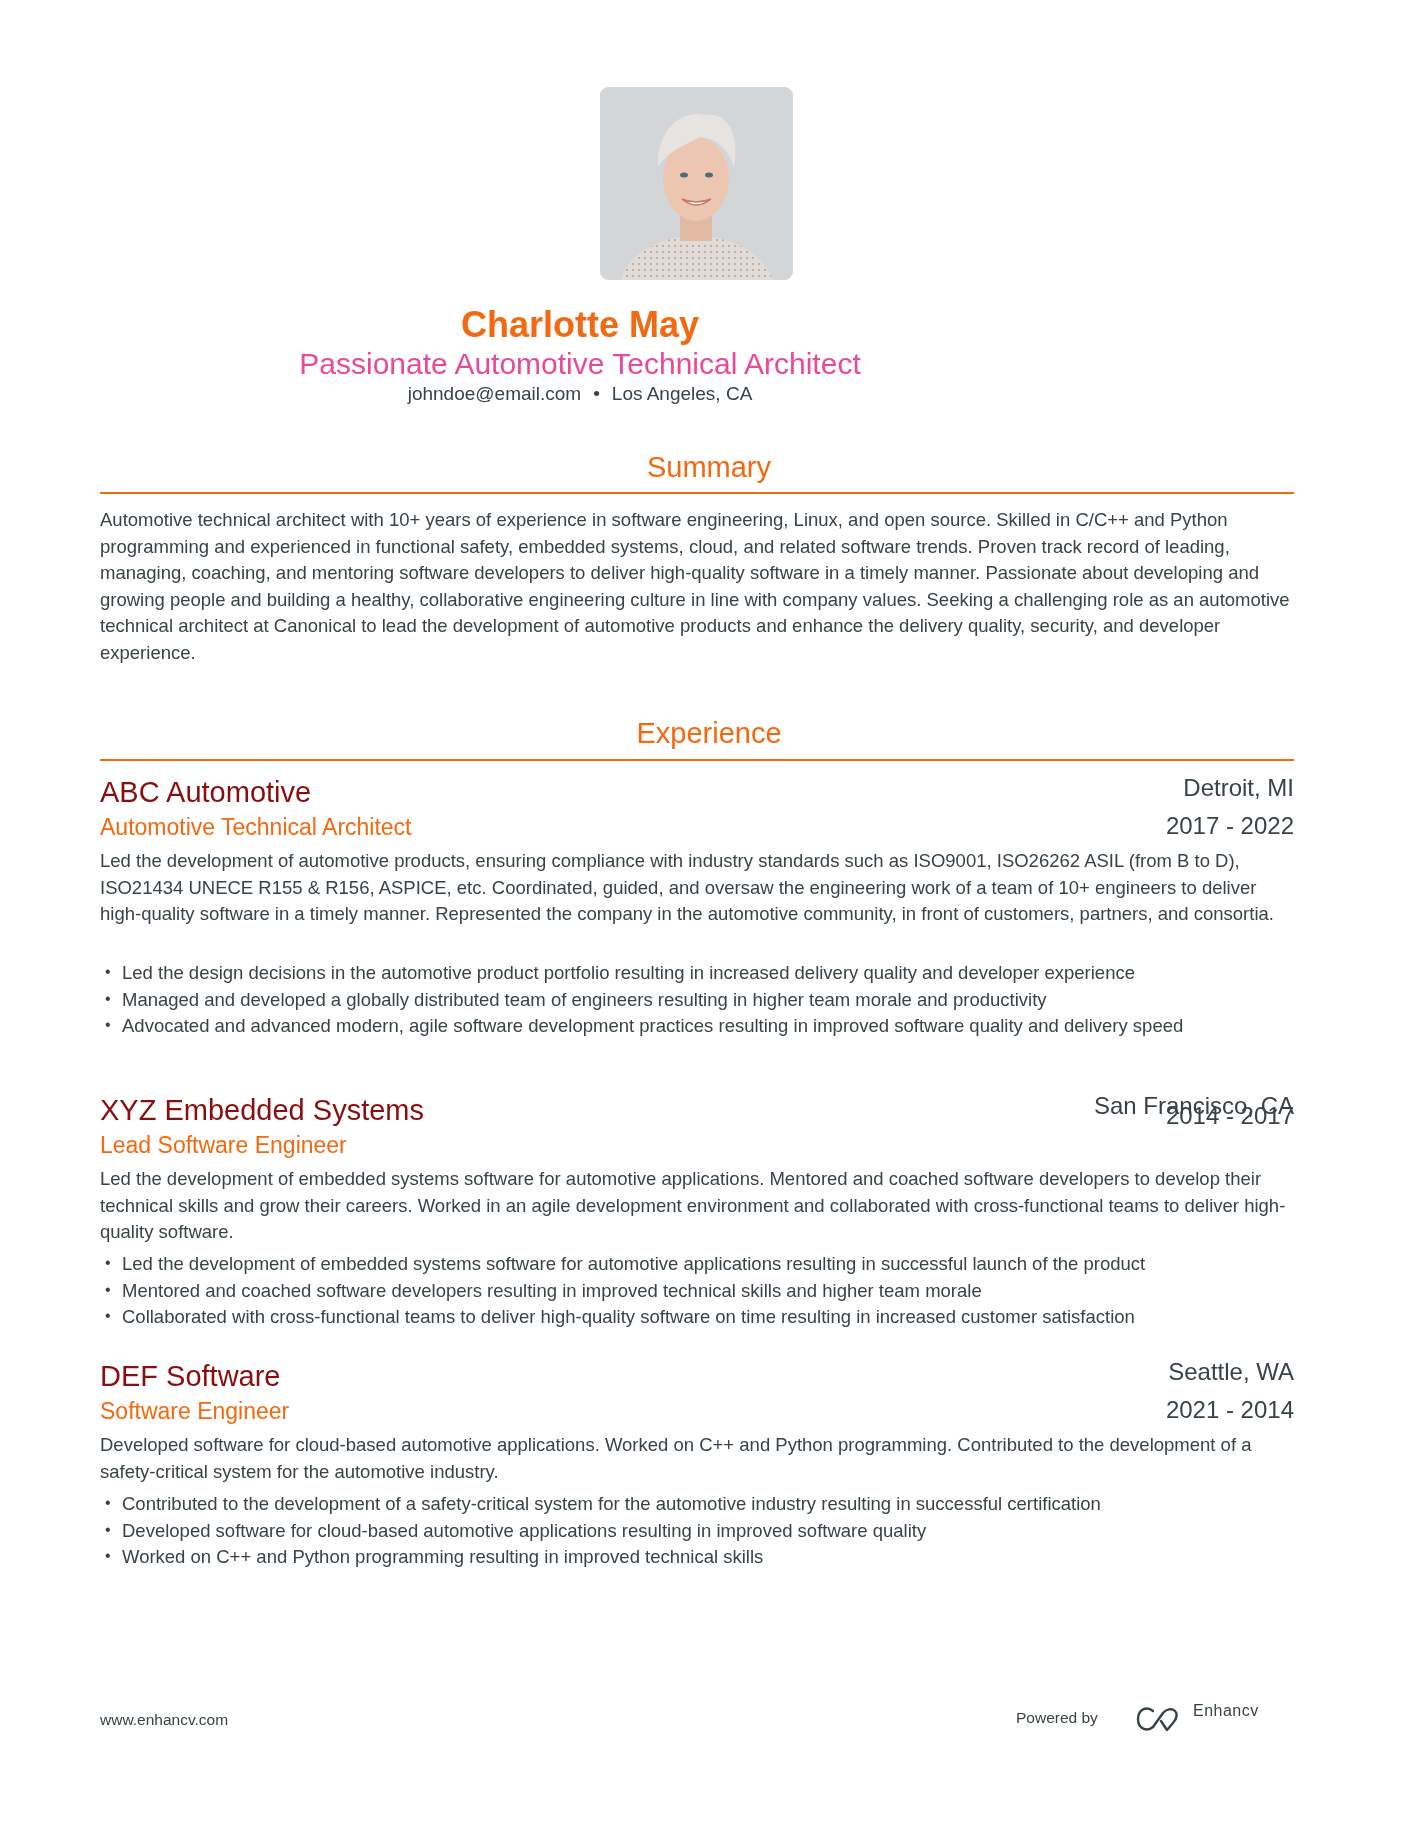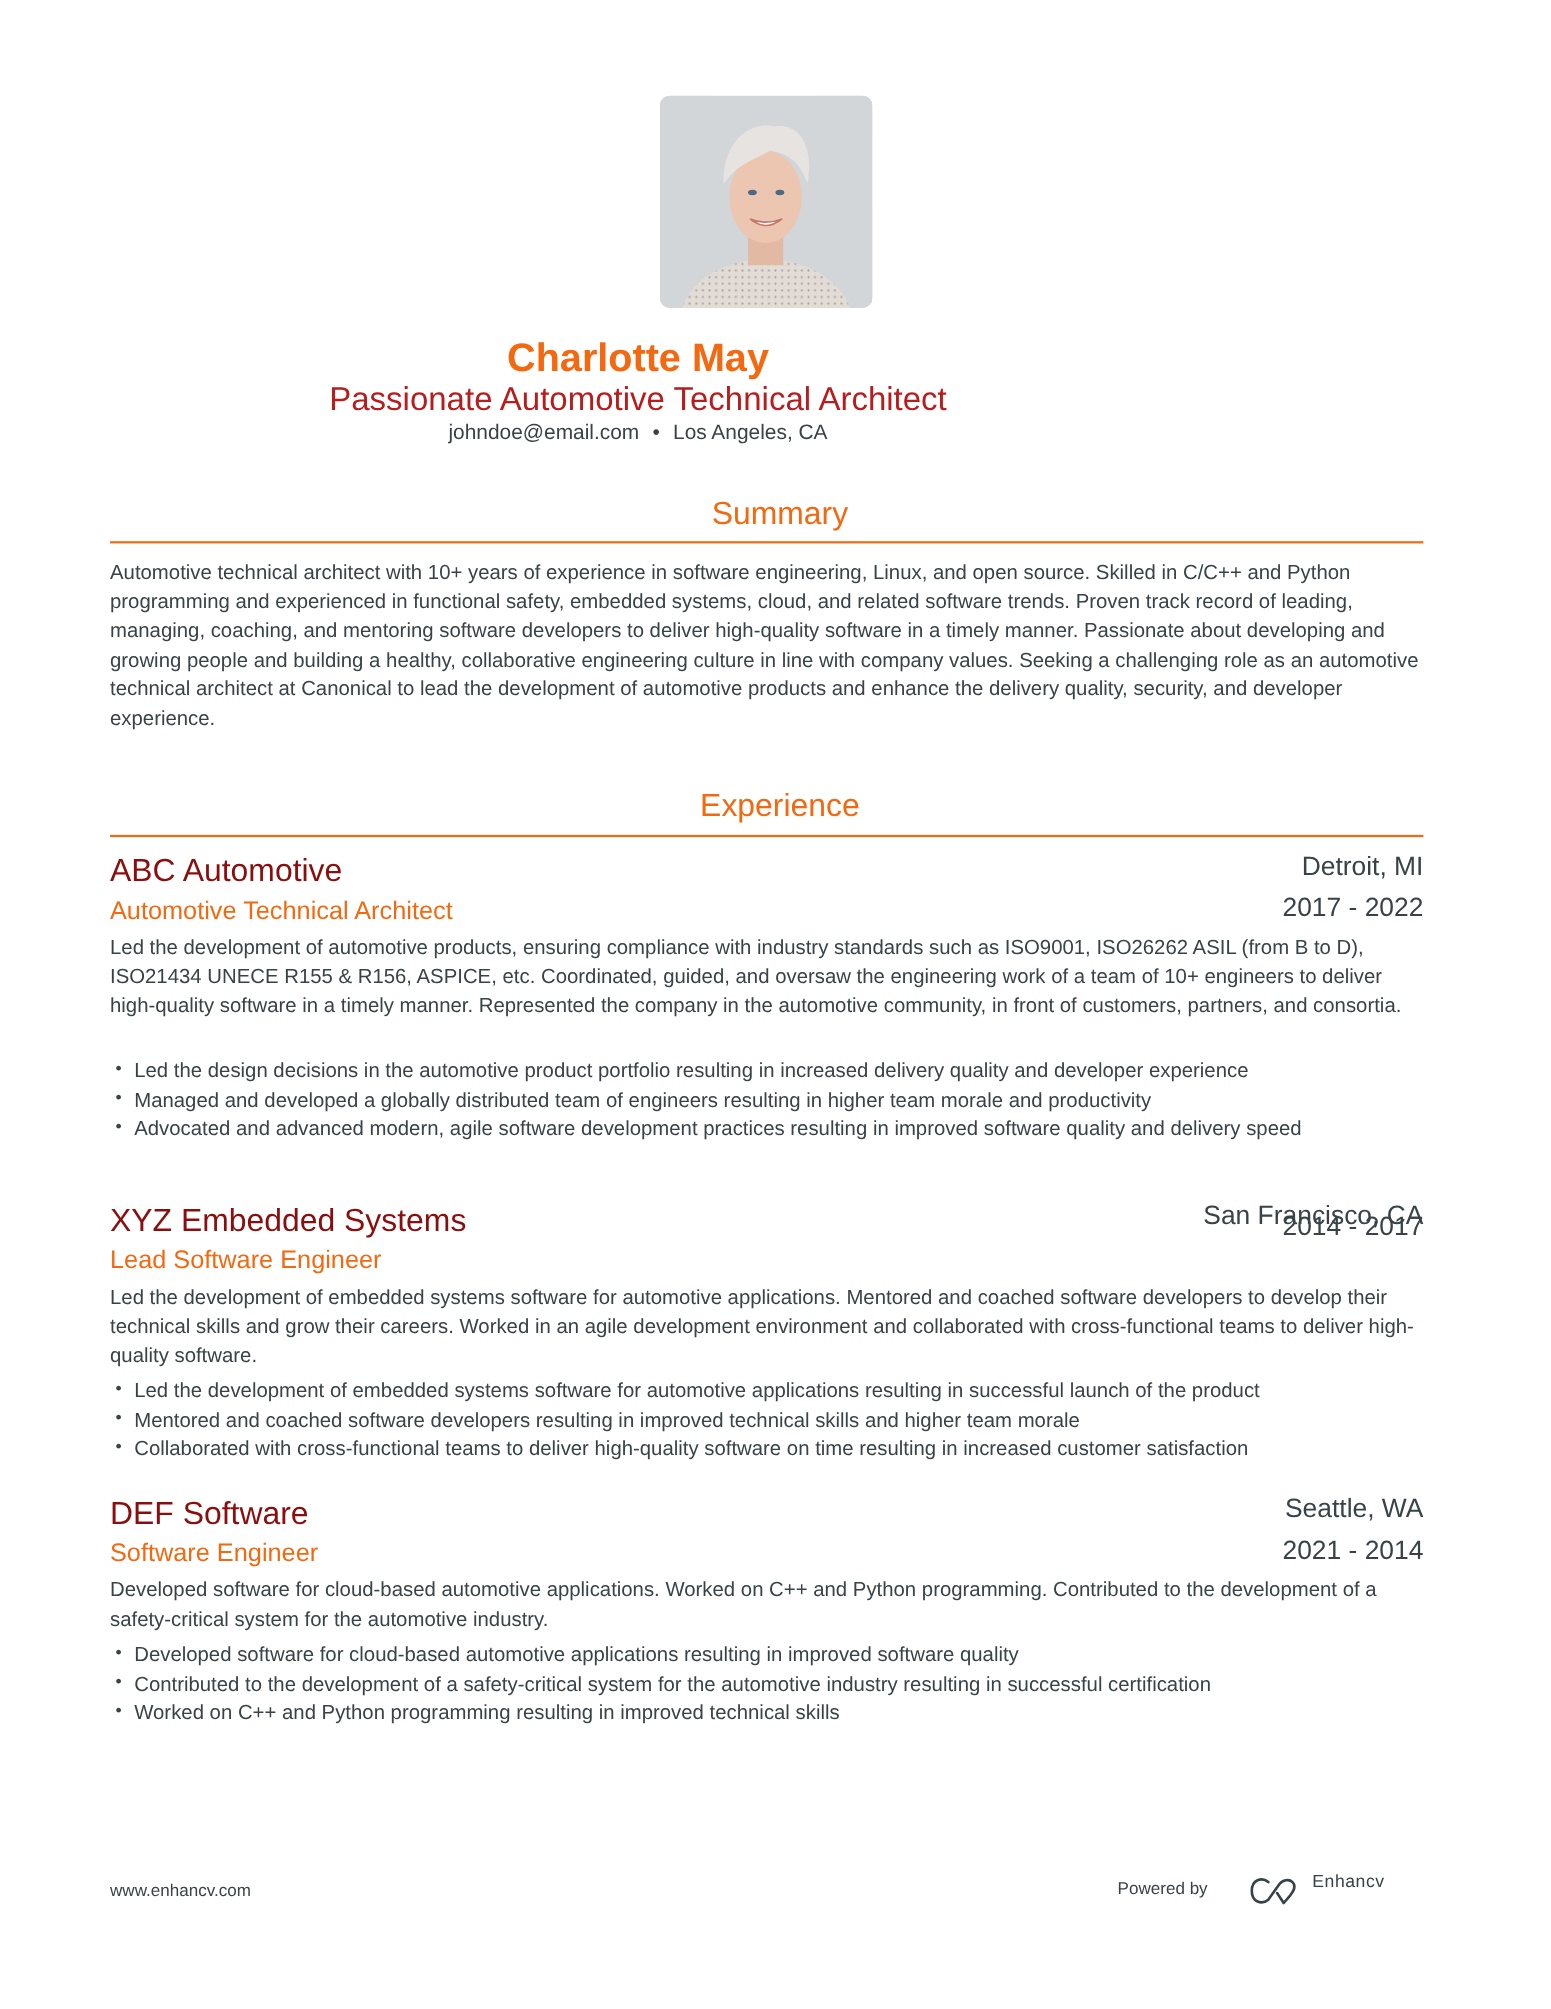--- a/index.html
+++ b/index.html
@@ -3,21 +3,21 @@
 <meta charset="utf-8">
 <style>
   html, body { margin:0; padding:0; background:#ffffff; }
   body { width:1410px; height:1826px; position:relative; overflow:hidden;
          font-family:"Liberation Sans", "DejaVu Sans", sans-serif; color:#384347; }
   .photo { position:absolute; left:600px; top:87px; width:193px; height:193px; border-radius:9px; overflow:hidden;
            background: radial-gradient(ellipse at 50% 35%, #e8dcd2 0%, #dcd7d3 35%, #cfd3d6 70%, #c9cdd0 100%); }
   .photo svg { display:block; }
   .center { position:absolute; left:0; width:1160px; text-align:center; }
   .name { top:305px; font-size:36px; font-weight:bold; color:#f4680f; line-height:40px; }
-  .title { top:346px; font-size:30px; color:#b91c1c; line-height:36px; }
+  .title { top:346px; font-size:30px; color:#ec4899; line-height:36px; }
   .contact { top:382px; font-size:19px; color:#384347; line-height:24px; }
   .contact .dot { display:inline-block; margin:0 12px; }
   .sec-head { position:absolute; left:112px; width:1194px; text-align:center; font-size:29px; color:#f4680f; line-height:34px; }
   .sec-line { position:absolute; left:100px; width:1194px; height:2px; background:#f4680f; }
   .para { position:absolute; left:100px; width:1200px; font-size:18.5px; line-height:26.6px; color:#384347; }
   .company { position:absolute; left:100px; font-size:29px; color:#8b0e0e; line-height:34px; }
   .loc { position:absolute; right:116px; font-size:24px; color:#384347; line-height:30px; text-align:right; }
   .role { position:absolute; left:100px; font-size:23px; color:#f4680f; line-height:28px; }
   .dates { position:absolute; right:116px; font-size:24px; color:#384347; line-height:30px; text-align:right; }
   ul.bullets { position:absolute; left:100px; width:1190px; margin:0; padding:0; list-style:none; font-size:18.5px; line-height:26.6px; color:#384347; }
@@ -89,22 +89,22 @@
   </ul>
 </div>
 
 <div>
   <div class="company" style="top:1359px;">DEF Software</div>
   <div class="loc" style="top:1357px;">Seattle, WA</div>
   <div class="role" style="top:1397px;">Software Engineer</div>
   <div class="dates" style="top:1395px;">2021 - 2014</div>
   <div class="para" style="top:1432px;">Developed software for cloud-based automotive applications. Worked on C++ and Python programming. Contributed to the development of a safety-critical system for the automotive industry.</div>
   <ul class="bullets" style="top:1491px;">
+    <li>Contributed to the development of a safety-critical system for the automotive industry resulting in successful certification</li>
     <li>Developed software for cloud-based automotive applications resulting in improved software quality</li>
-    <li>Contributed to the development of a safety-critical system for the automotive industry resulting in successful certification</li>
     <li>Worked on C++ and Python programming resulting in improved technical skills</li>
   </ul>
 </div>
 
 <div class="footer-url">www.enhancv.com</div>
 <div class="powered">Powered by</div>
 <svg class="logo" viewBox="0 0 48 30">
   <path d="M18 7 C12 2 3 5 3 15 C3 25 12 28 18 23 L28 9 C31 5 37 4 40 7 C43 10 42 14 38 19 L32 26 L26 17" fill="none" stroke="#384347" stroke-width="2.4" stroke-linecap="round" stroke-linejoin="round"></path>
 </svg>
 <div class="brand">Enhancv</div>

